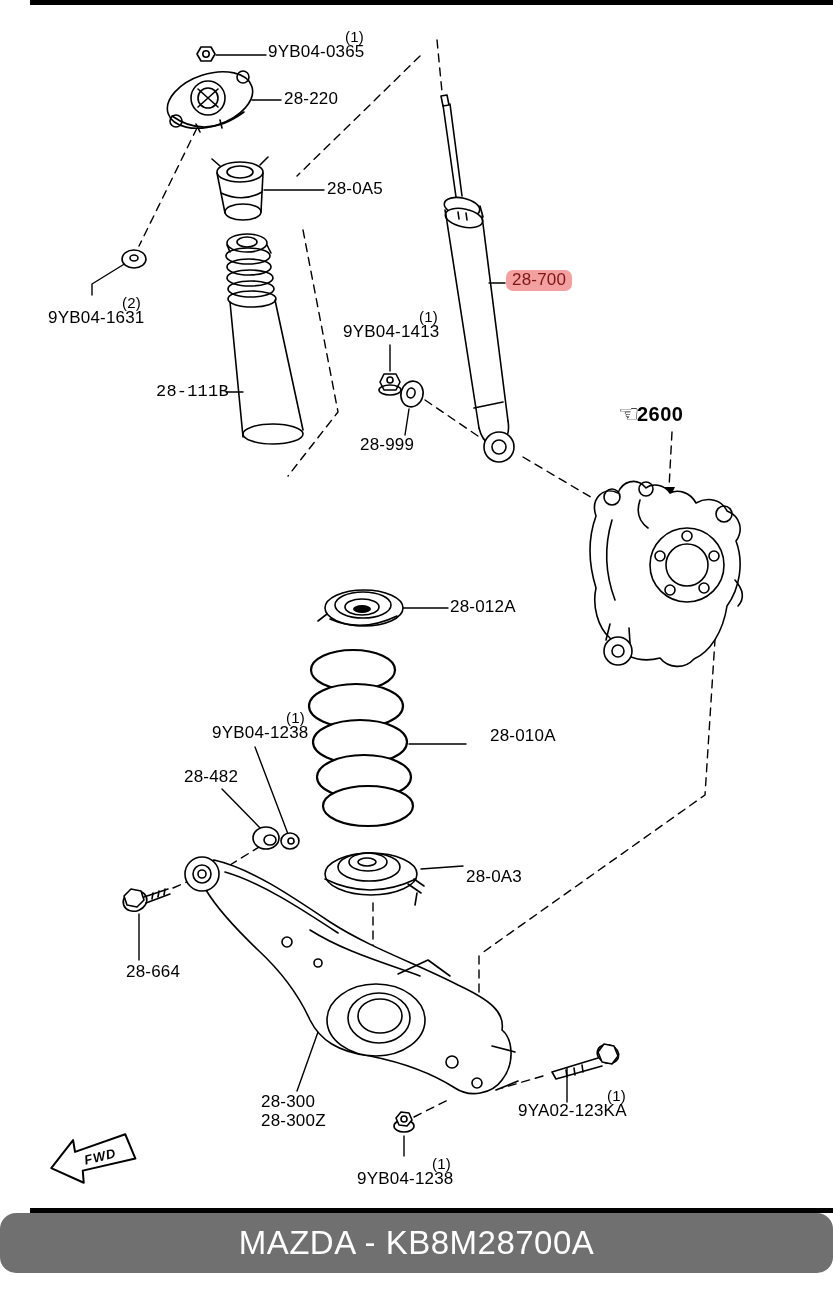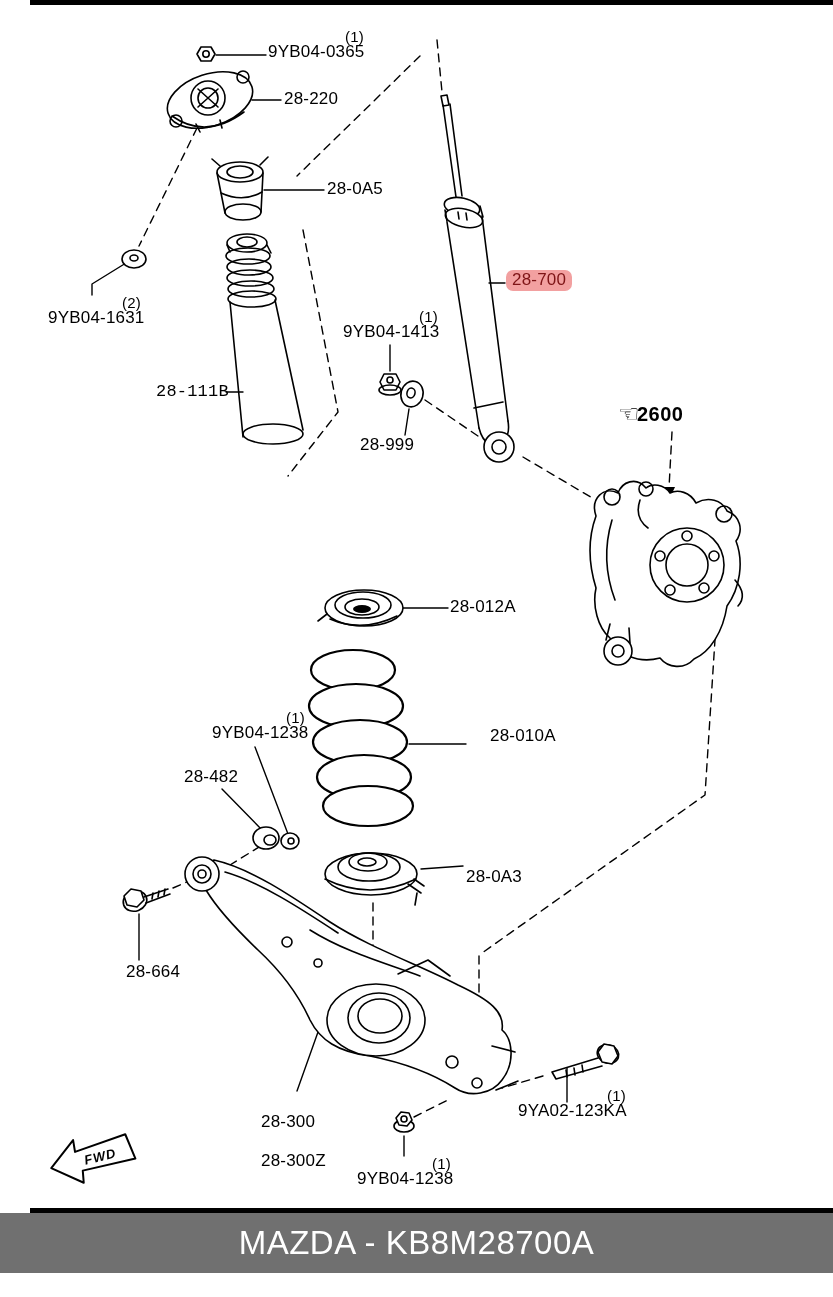--- a/index.html
+++ b/index.html
@@ -4,30 +4,30 @@
 <style>
   html,body{margin:0;padding:0;background:#fff;}
   .canvas{position:relative;width:833px;height:1297px;background:#ffffff;overflow:hidden;
           font-family:"Liberation Sans",sans-serif;color:#000;}
   .frame-top{position:absolute;left:30px;top:0;width:803px;height:5px;background:#000;}
   .frame-bottom{position:absolute;left:30px;top:1208px;width:803px;height:5px;background:#000;}
   svg.art{position:absolute;left:0;top:0;}
   .plabel{position:absolute;font-size:17px;line-height:16px;white-space:nowrap;letter-spacing:0.2px;}
   .plabel .qty{display:block;text-align:right;font-size:15px;line-height:15px;}
   .plabel .pn{display:block;}
-  .plabel.two .pn{line-height:19px;margin-top:20px;}
+  .plabel.two .pn{line-height:19px;}
   .plabel.hl{background:var(--hl-bg,#F2A0A0);color:var(--hl-tx,#7E1416);padding:2px 6px 3px 6px;}
   .plabel.big{font-size:20px;font-weight:600;letter-spacing:0.5px;}
   .hand{position:absolute;font-size:24px;line-height:24px;}
   .fwd{position:absolute;font-size:13px;font-weight:700;font-style:italic;letter-spacing:1px;
        transform:rotate(-14deg);}
   .footer{position:absolute;left:0;top:1213px;width:833px;height:60px;
           background:var(--ft-bg,#707070);color:var(--ft-tx,#fff);
           display:flex;align-items:center;justify-content:center;gap:56px;
-          font-size:33px;letter-spacing:0.5px;}
+          font-size:33px;letter-spacing:0.5px;border-radius:16px;}
 </style>
 </head>
 <body>
 
 <div class="canvas">
 
   <div class="frame-top"></div>
   <div class="frame-bottom"></div>
 
   <svg class="art" width="833" height="1213" viewBox="0 0 833 1213" fill="none" stroke="#000" stroke-width="1.6" stroke-linecap="round" stroke-linejoin="round">

